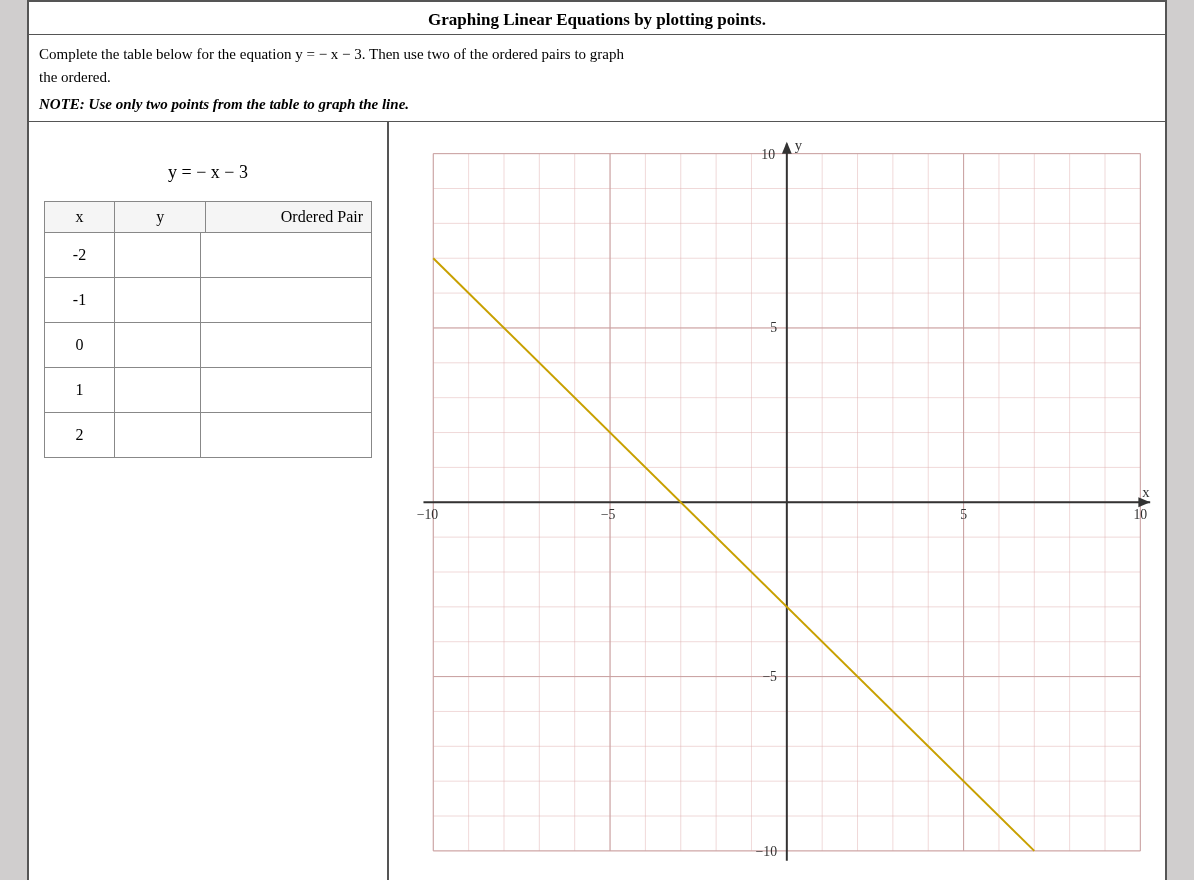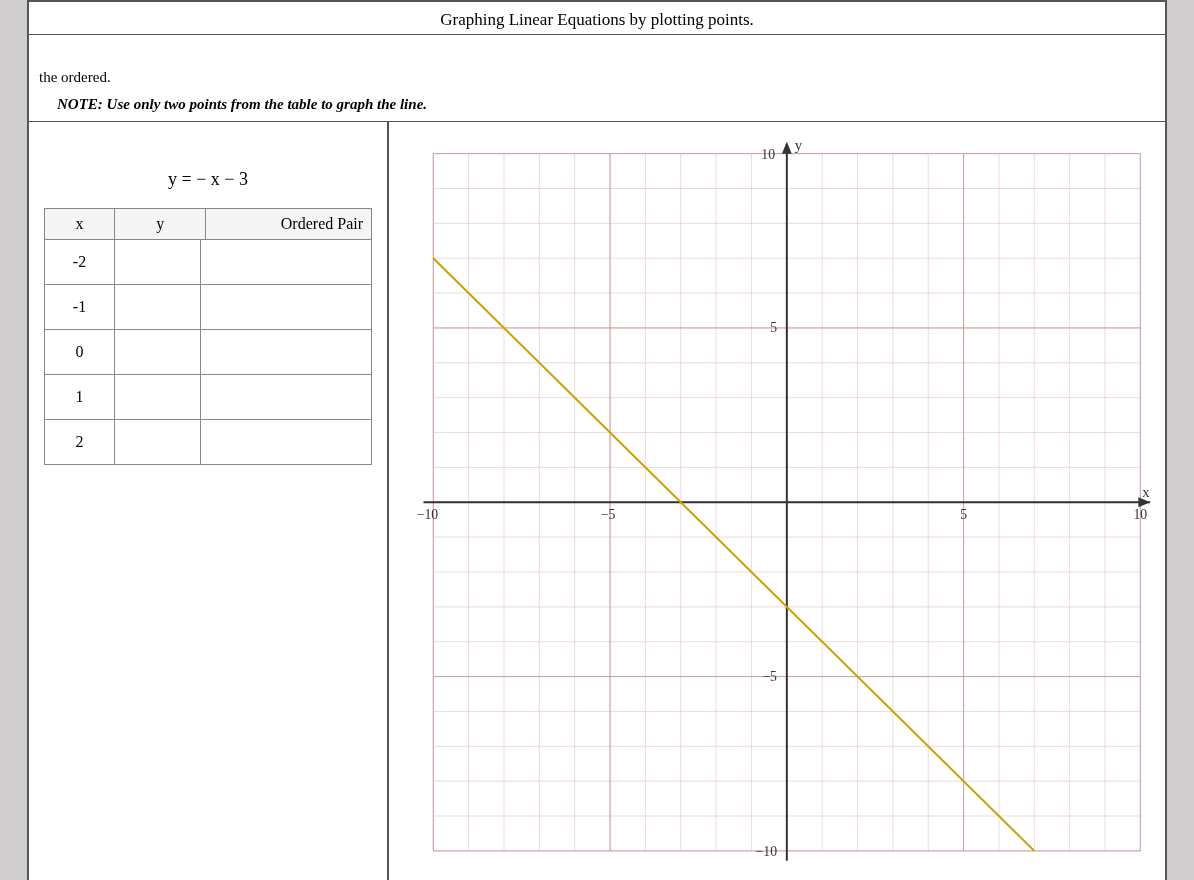--- a/index.html
+++ b/index.html
@@ -15,55 +15,55 @@
       background: #ffffff;
       border: 2px solid #555;
       width: 1140px;
       min-height: 840px;
       padding: 0;
       display: flex;
       flex-direction: column;
     }
     .header {
       text-align: center;
-      font-weight: normal;
+      font-weight: bold;
       font-size: 17px;
       padding: 8px 10px 4px 10px;
       border-bottom: 1px solid #555;
     }
     .description {
       font-size: 15px;
       padding: 8px 10px 4px 10px;
       line-height: 1.5;
     }
     .note {
       font-size: 15px;
       font-style: italic;
       padding: 4px 10px 8px 10px;
     }
-    .note strong { font-weight: bold; margin-left: 18px; }
+    .note strong { font-weight: bold; }
     .content-row {
       display: flex;
       flex-direction: row;
       flex: 1;
       border-top: 1px solid #555;
     }
     .left-panel {
       width: 360px;
       min-width: 360px;
       border-right: 2px solid #555;
       display: flex;
       flex-direction: column;
       padding: 20px 15px 15px 15px;
     }
     .equation-label {
       font-size: 18px;
       text-align: center;
       margin-bottom: 18px;
-      margin-top: 27px;
+      margin-top: 20px;
     }
     .table-area {
       width: 100%;
     }
     .table-header-row {
       display: flex;
       flex-direction: row;
       border: 1.5px solid #888;
     }
     .th-cell {
@@ -133,21 +133,21 @@
     }
   </style>
 </head>
 <body>
 
 <div class="main-container">
   <div class="header">
     <span>Graphing Linear Equations by plotting points.</span>
   </div>
   <div class="description">
-    <br>
+    <span>Complete the table below for the equation y = − x − 3. Then use two of the ordered pairs to graph</span><br>
     <span>the ordered.</span>
   </div>
   <div class="note">
     <strong>NOTE: Use <em>only two</em> points from the table to graph the <em>line.</em></strong>
   </div>
   <div class="content-row">
 
     <div class="left-panel">
       <div class="equation-label">
         <span>y = − x − 3</span>

